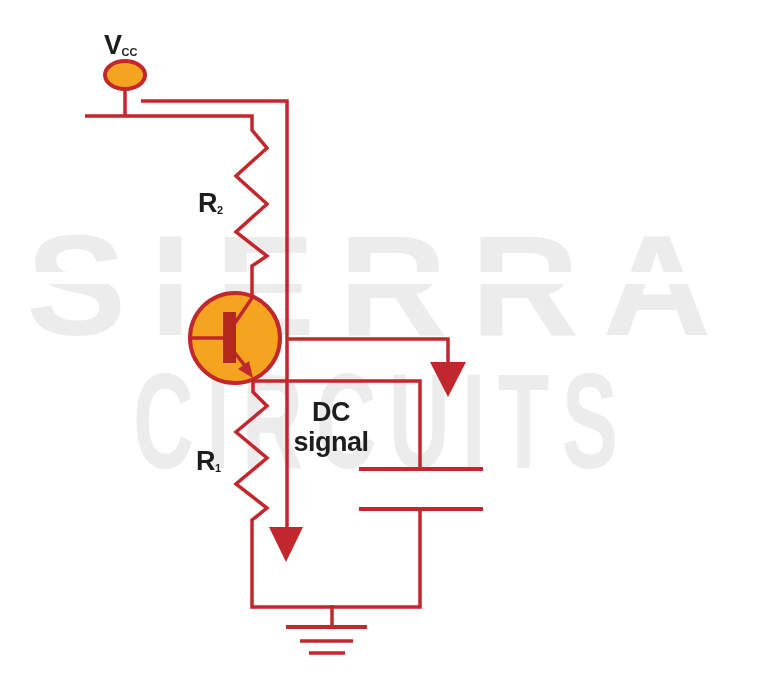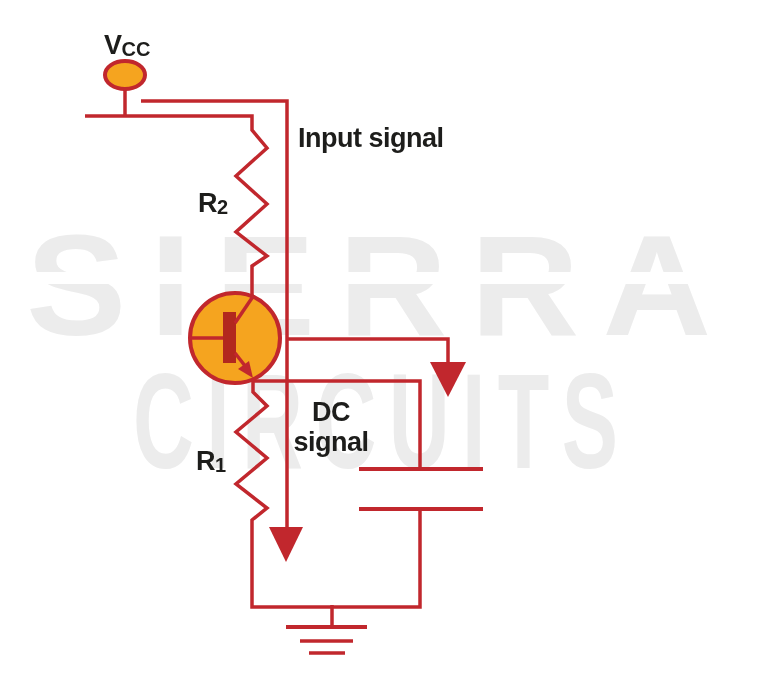--- a/index.html
+++ b/index.html
@@ -23,21 +23,21 @@
   .plate{stroke:var(--wire,#c1272d);stroke-width:4;fill:none;}
   .arrow{fill:var(--arrow-red,#c1272d);stroke:none;}
   .tbar{fill:var(--bar-red,#b2281e);stroke:none;}
   .comp-fill{fill:var(--component-fill,#f5a41f);}
   
   .label{
     position:absolute;color:var(--label-text,#1d1d1b);
     font-weight:bold;font-size:27px;letter-spacing:-0.5px;
     line-height:1.12;white-space:nowrap;
   }
-  .label .sub{font-size:20px;letter-spacing:0;vertical-align:-2px;}
+  .label .sub{font-size:11px;letter-spacing:0;vertical-align:-2px;}
   .label.center{text-align:center;white-space:normal;}
 </style>
 </head>
 <body>
 
 <div id="stage">
 
   <div class="wm wm-top">SIERRA</div>
   <div class="wm wm-bottom">CIRCUITS</div>
   <div class="wm-slit" style="left:20px;top:272px;width:706px;height:12px;"></div>
@@ -93,21 +93,20 @@
       <line class="w" x1="235" y1="323" x2="254" y2="295"></line>
       <line class="w" x1="235" y1="353" x2="249" y2="371"></line>
       <polygon class="arrow" points="253,378 238,369 249,361"></polygon>
     </g>
   </svg>
 
   <div class="label" style="left:104px;top:30px;">
     <span>V</span><span class="sub">CC</span>
   </div>
 
-  <div class="label" style="left:298px;top:123px;">Input signal</div>
 
   <div class="label" style="left:198px;top:188px;text-align:right;">
     <span>R</span><span class="sub">2</span>
   </div>
 
 
   <div class="label center" style="left:283px;top:397px;width:96px;">
     <span>DC</span><br>
     <span>signal</span>
   </div>

